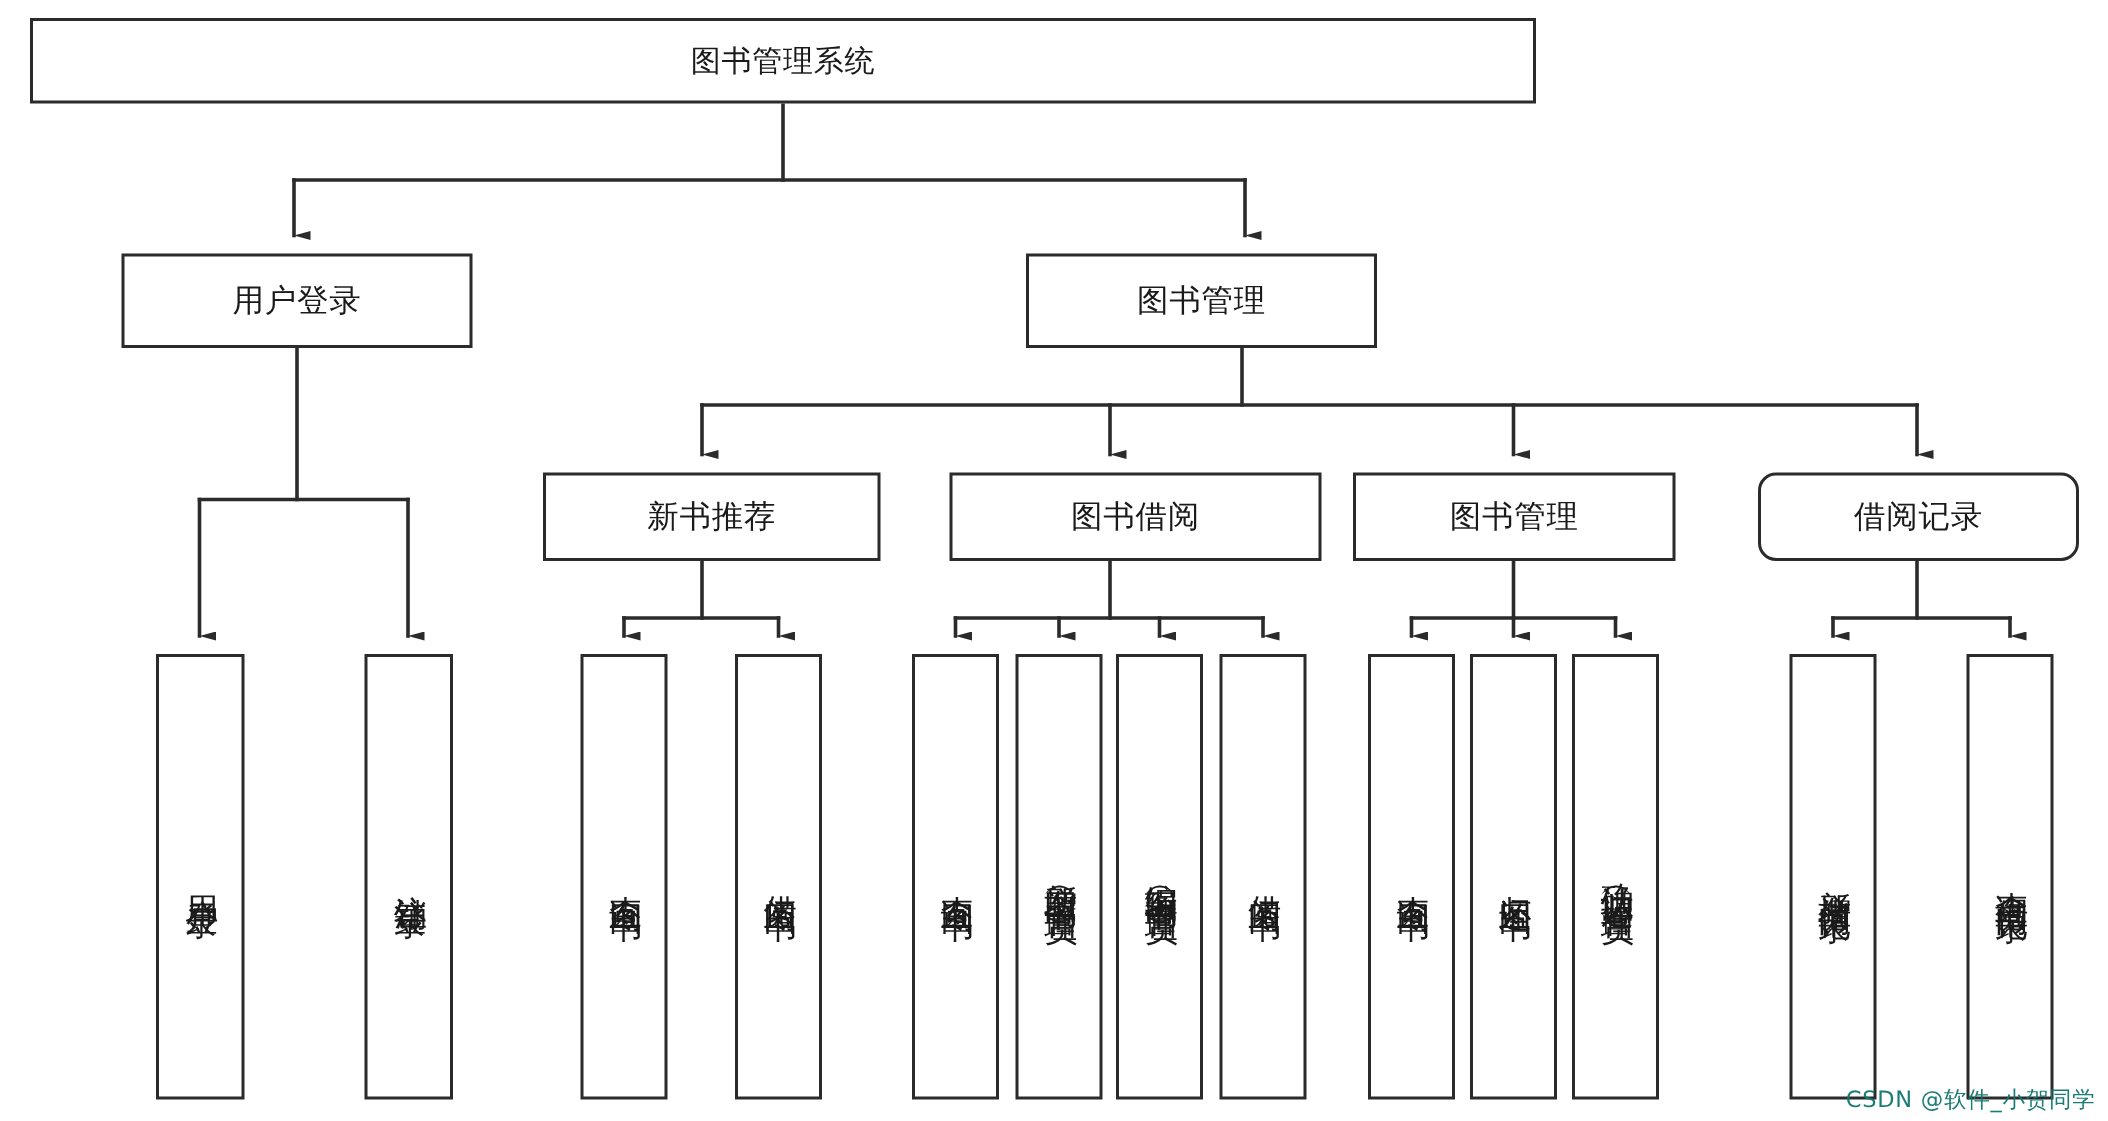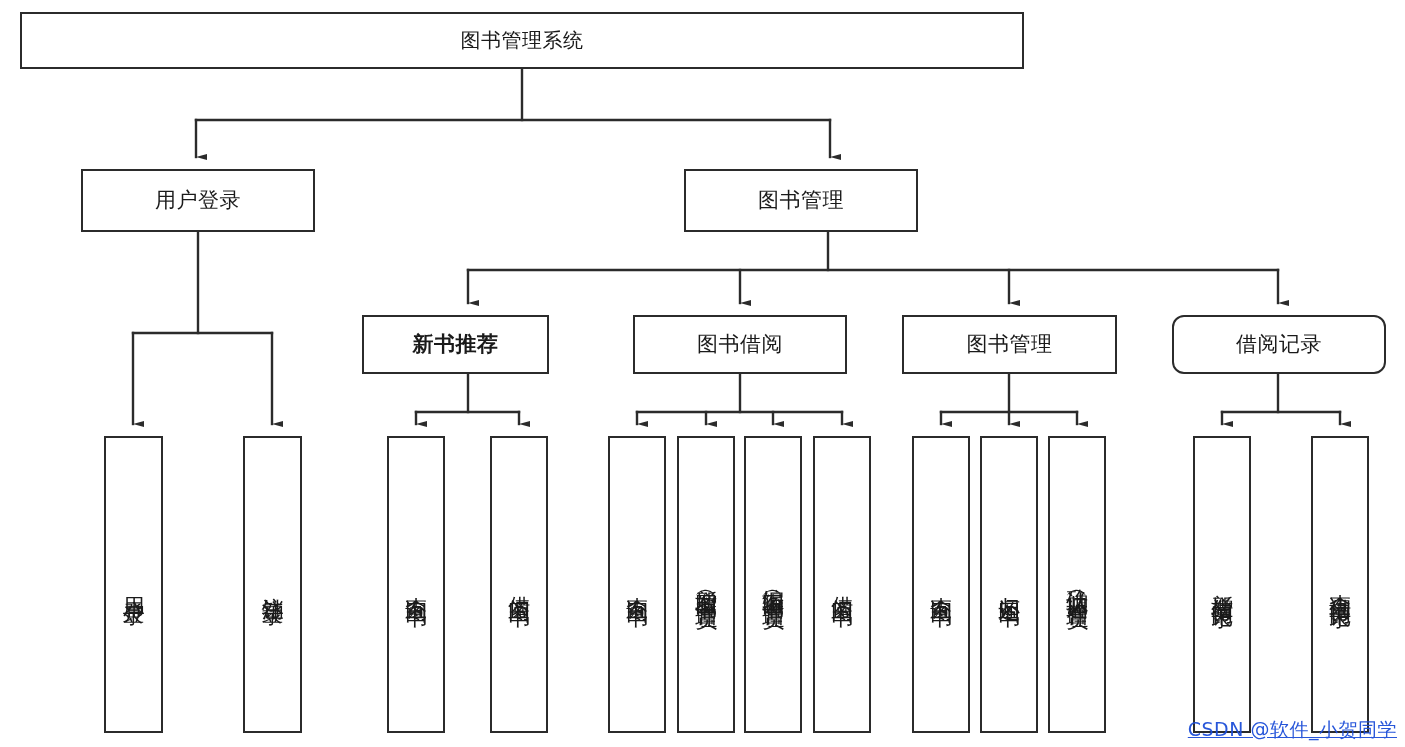--- a/index.html
+++ b/index.html
@@ -54,26 +54,25 @@
     font-size:22px;
     line-height:1.02;
     letter-spacing:3px;
     white-space:nowrap;
     max-height:280px;
   }
   .watermark{
     position:absolute;
     right:8px;
     bottom:4px;
-    font-size:19px;
-    color:#1d4ed8;
+    font-size:15px;
+    color:#0f766e;
     letter-spacing:0.5px;
     white-space:nowrap;
     opacity:.95;
-    text-decoration:underline;
   }
 </style>
 </head>
 <body>
 
 <div id="canvas">
 
   <svg class="wires" viewBox="0 0 1405 747" width="1405" height="747" xmlns="http://www.w3.org/2000/svg">
     <defs>
       <marker id="arw" markerWidth="10" markerHeight="12" refX="3" refY="11" orient="auto" markerUnits="userSpaceOnUse">
@@ -129,25 +128,25 @@
   </div>
 
   <div class="node h-node" style="left:81px; top:169px; width:234px; height:63px;">
     <span class="lbl">用户登录</span>
   </div>
 
   <div class="node h-node" style="left:684px; top:169px; width:234px; height:63px;">
     <span class="lbl">图书管理</span>
   </div>
 
-  <div class="node h-node" style="left:362px; top:315px; width:187px; height:59px;font-weight:bold;">
+  <div class="node h-node" style="left:362px; top:315px; width:225px; height:59px;">
     <span class="lbl">新书推荐</span>
   </div>
 
-  <div class="node h-node" style="left:633px; top:315px; width:214px; height:59px;">
+  <div class="node h-node" style="left:633px; top:315px; width:248px; height:59px;">
     <span class="lbl">图书借阅</span>
   </div>
 
   <div class="node h-node" style="left:902px; top:315px; width:215px; height:59px;">
     <span class="lbl">图书管理</span>
   </div>
 
   <div class="node h-node" style="left:1172px; top:315px; width:214px; height:59px;border-radius:12px;">
     <span class="lbl">借阅记录</span>
   </div>

